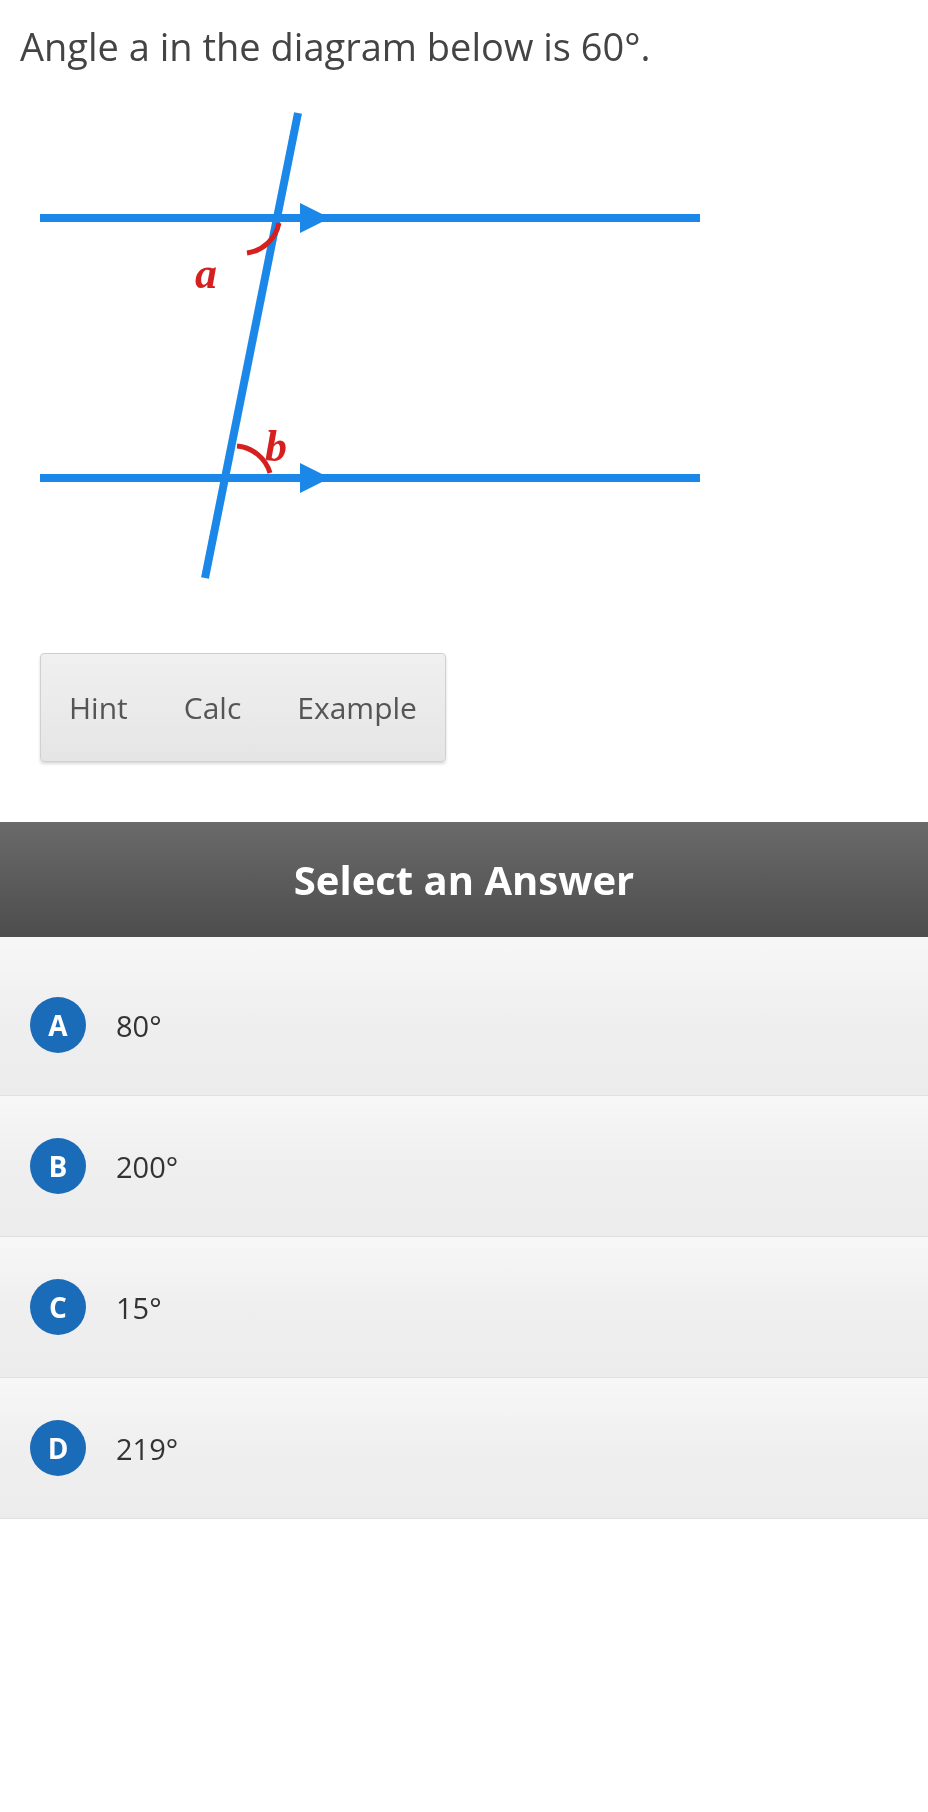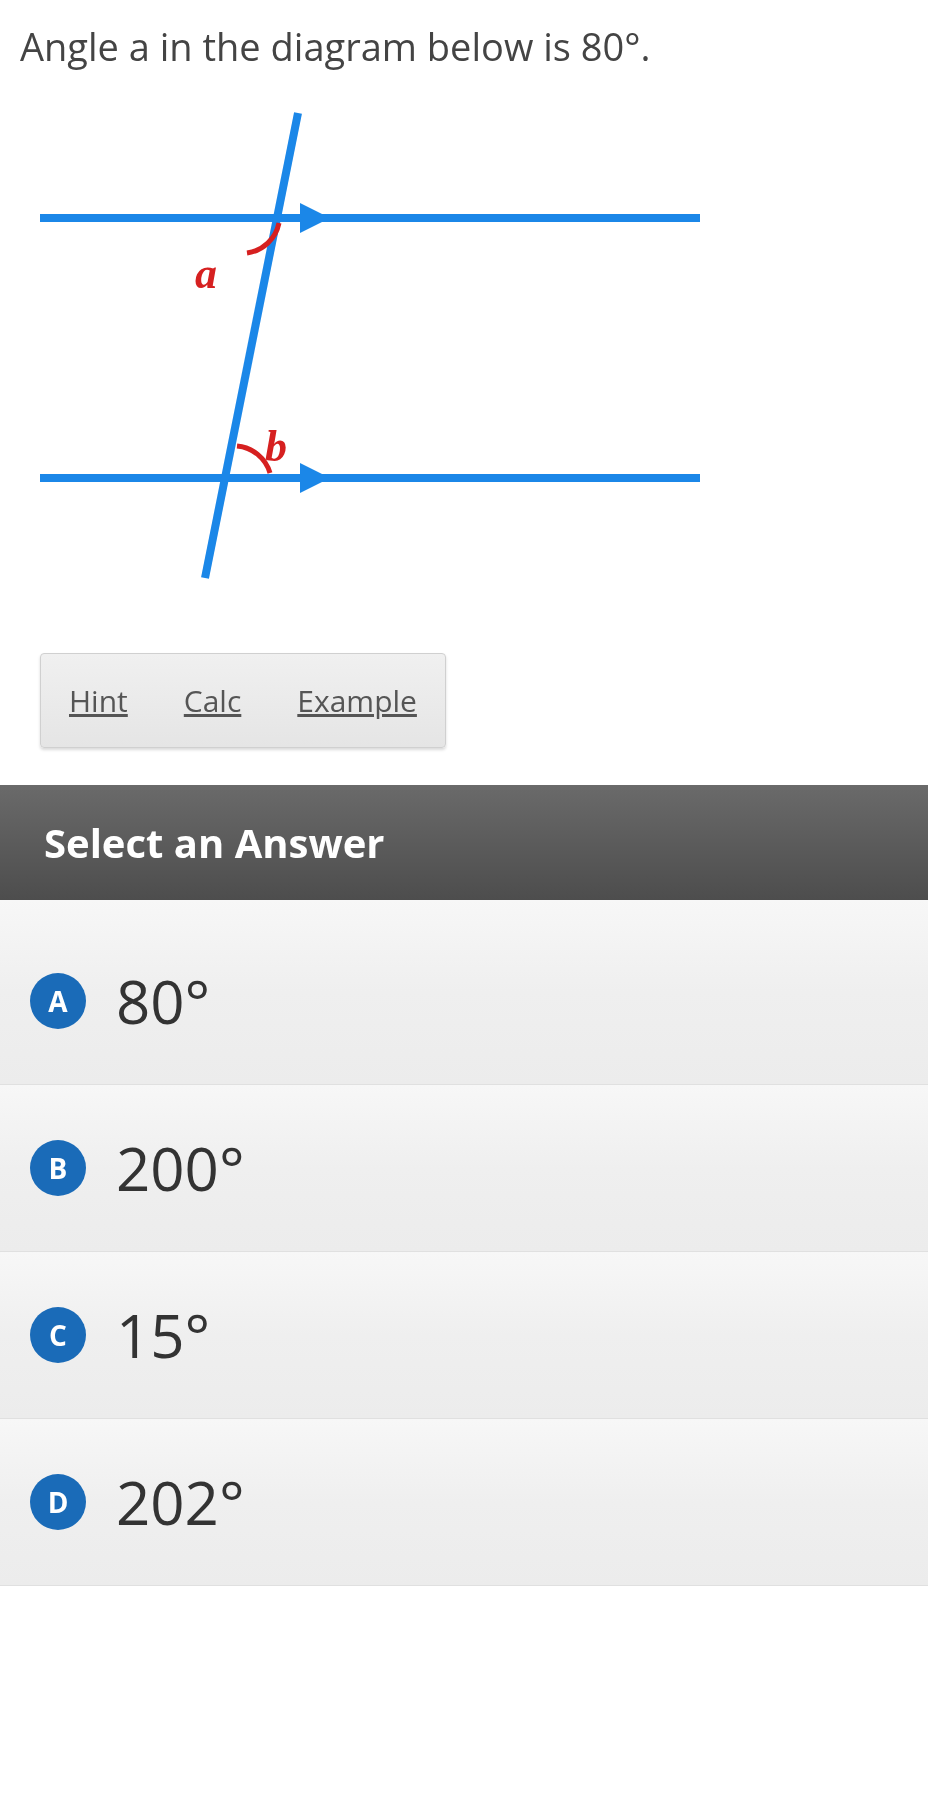--- a/index.html
+++ b/index.html
@@ -29,36 +29,36 @@
     }
     .toolbar {
       display: inline-flex;
       background: linear-gradient(to bottom, #f0f0f0, #e5e5e5);
       border: 1px solid #d0d0d0;
       border-radius: 4px;
       box-shadow: 0 2px 3px rgba(0,0,0,0.15);
       margin-left: 20px;
     }
     .toolbar-btn {
-      padding: 26px 28px;
+      padding: 33px 28px;
       font-size: 30px;
       color: #555;
       cursor: pointer;
       background: transparent;
       border: none;
       font-family: inherit;
-      text-decoration: underline;
     }
     .select-header {
       background: linear-gradient(to bottom, #6a6a6a, #4d4d4d);
       color: #fff;
       font-size: 40px;
       font-weight: bold;
       padding: 30px 44px;
-      margin-top: 17px;
+      margin-top: 40px;
+      text-align: center;
     }
     .answer-list {
       background: #f5f5f5;
     }
     .answer-option {
       display: flex;
       align-items: center;
       padding: 42px 30px;
       border-bottom: 1px solid #e0e0e0;
       background: linear-gradient(to bottom, #f7f7f7 0%, #efefef 50%, #ececec 100%);
@@ -75,30 +75,30 @@
       color: #fff;
       display: flex;
       align-items: center;
       justify-content: center;
       font-size: 28px;
       font-weight: bold;
       margin-right: 30px;
       flex-shrink: 0;
     }
     .answer-text {
-      font-size: 60px;
+      font-size: 29px;
       color: #333;
     }
   </style>
 </head>
 <body>
 
 <div class="question-area">
   <div class="question-text">
-    <span>Angle a in the diagram below is 80°.</span><br>
+    <span>Angle a in the diagram below is 60°.</span><br>
   </div>
 
   <div class="diagram-container">
     <svg width="700" height="500" viewBox="0 0 700 500">
 
       <line x1="20" y1="125" x2="680" y2="125" stroke="#1b87e8" stroke-width="8"></line>
       <polygon points="310,125 280,110 280,140" fill="#1b87e8"></polygon>
 
       <line x1="20" y1="385" x2="680" y2="385" stroke="#1b87e8" stroke-width="8"></line>
       <polygon points="310,385 280,370 280,400" fill="#1b87e8"></polygon>
@@ -131,15 +131,15 @@
   <div class="answer-option">
     <div class="answer-badge">B</div>
     <div class="answer-text">200°</div>
   </div>
   <div class="answer-option">
     <div class="answer-badge">C</div>
     <div class="answer-text">15°</div>
   </div>
   <div class="answer-option">
     <div class="answer-badge">D</div>
-    <div class="answer-text">202°</div>
+    <div class="answer-text">219°</div>
   </div>
 </div>
 
 </body></html>

